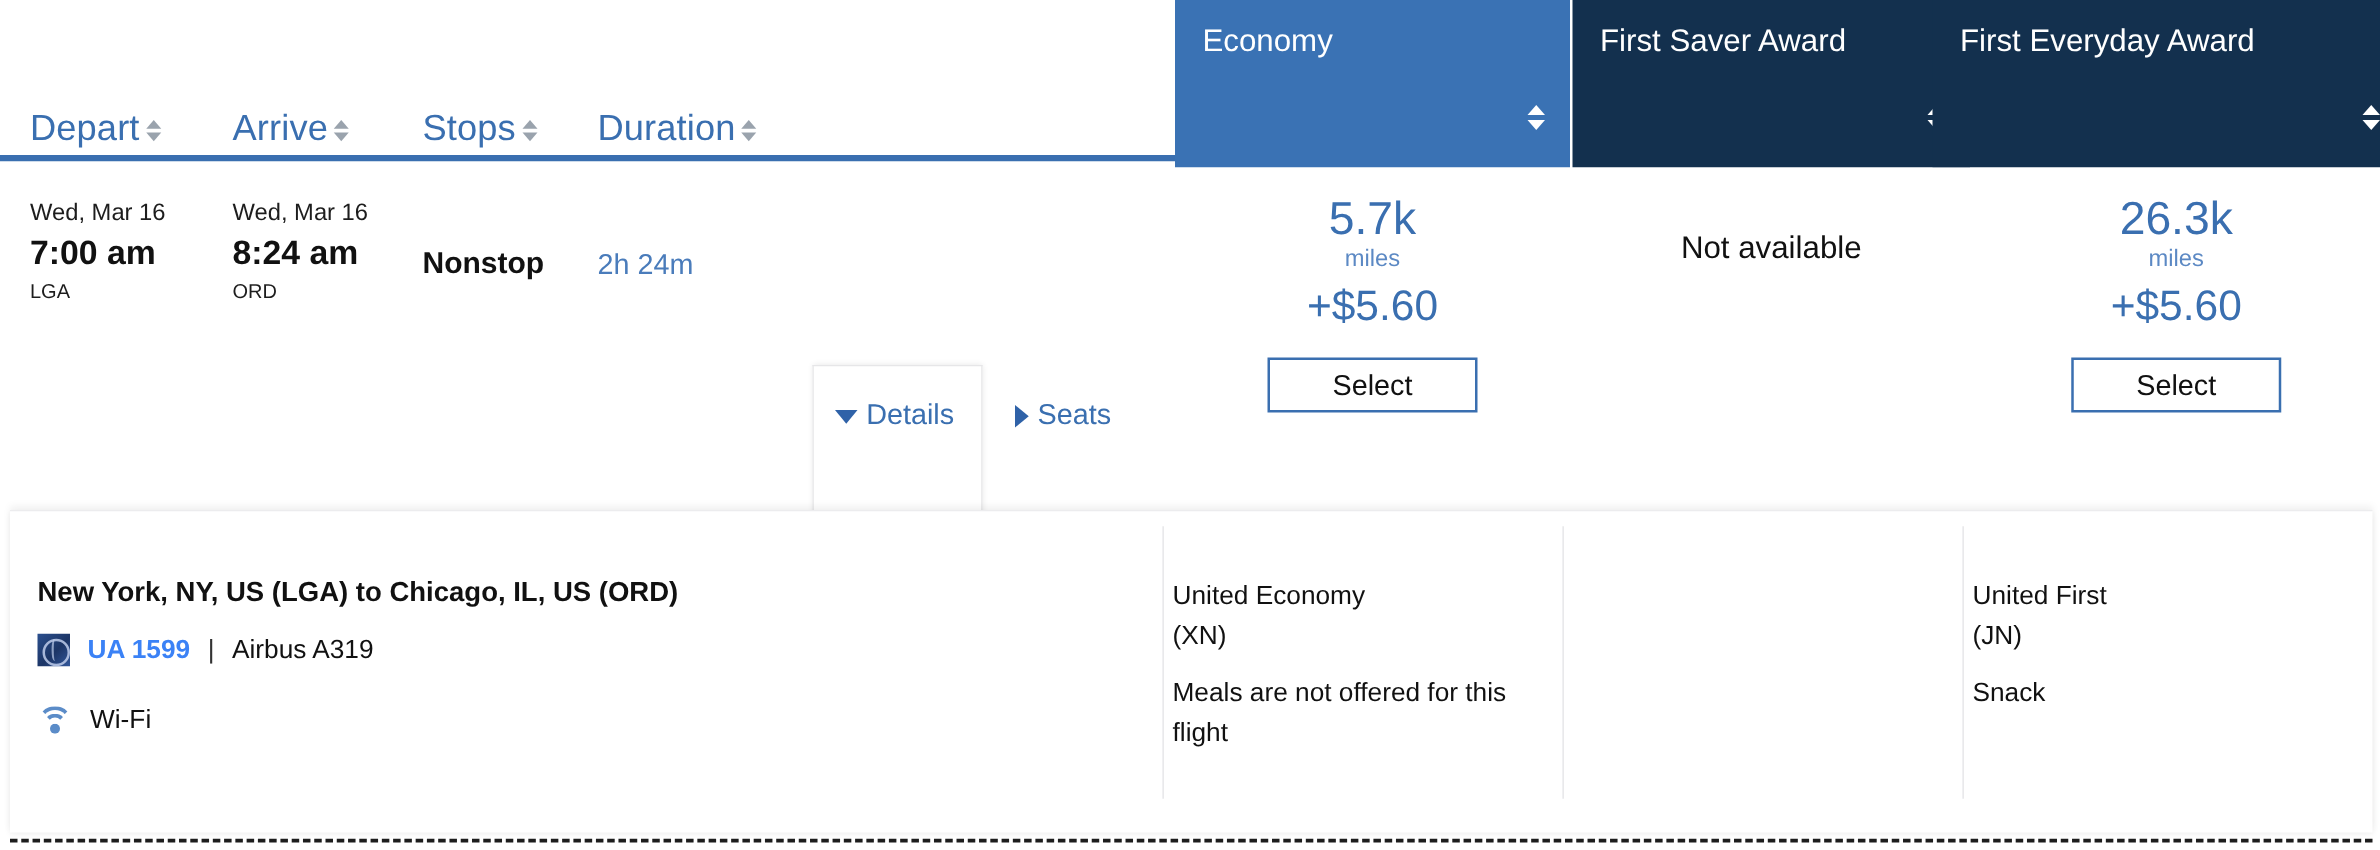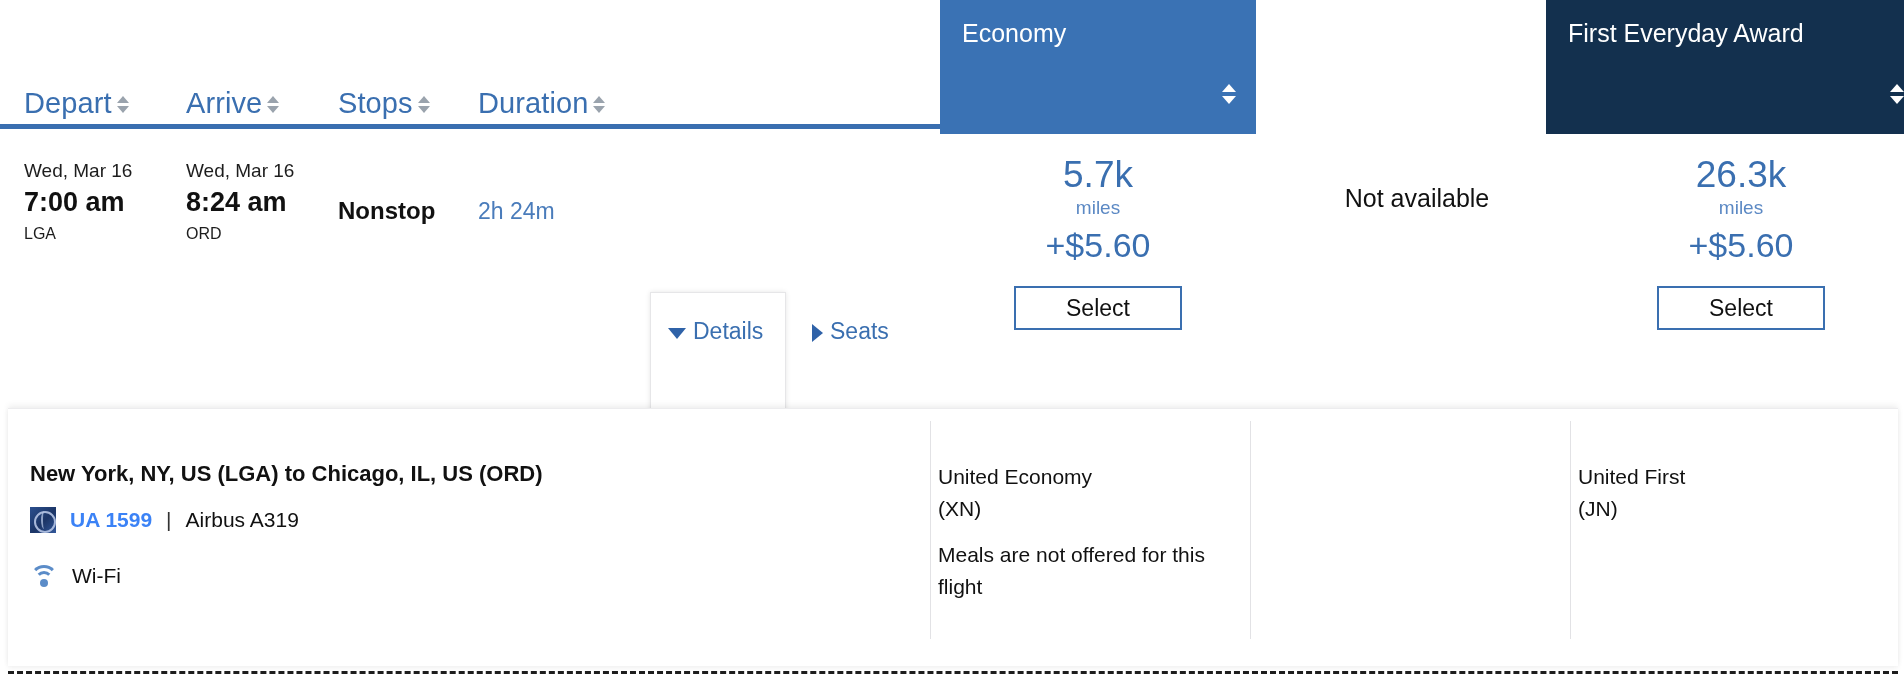--- a/index.html
+++ b/index.html
@@ -440,20 +440,27 @@
     <div class="sort-underline"></div>
 
     <div class="fare-head economy" style="left:940px;width:316px">
       <div class="title">Economy</div>
       <span class="head-arrows">
           <i class="up"></i>
           <i class="down"></i>
         </span>
     </div>
 
+    <div class="fare-head navy" style="left:1258px;width:318px">
+      <div class="title">First Saver Award</div>
+      <span class="head-arrows">
+          <i class="up"></i>
+          <i class="down"></i>
+        </span>
+    </div>
 
     <div class="fare-head navy" style="left:1546px;width:378px">
       <div class="title">First Everyday Award</div>
       <span class="head-arrows">
           <i class="up"></i>
           <i class="down"></i>
         </span>
     </div>
   </div>
 
@@ -534,17 +541,18 @@
       <div class="meal">Meals are not offered for this flight</div>
     </div>
 
     <div class="detail-col" style="left:1244px;width:320px">
       <div class="cabin"></div>
       <div class="meal"></div>
     </div>
 
     <div class="detail-col" style="left:1564px;width:320px">
       <div class="cabin">United First<br>(JN)</div>
+      <div class="meal">Snack</div>
     </div>
   </div>
 
   <div class="bottom-dash"></div>
 </div>
 
 </body></html>

